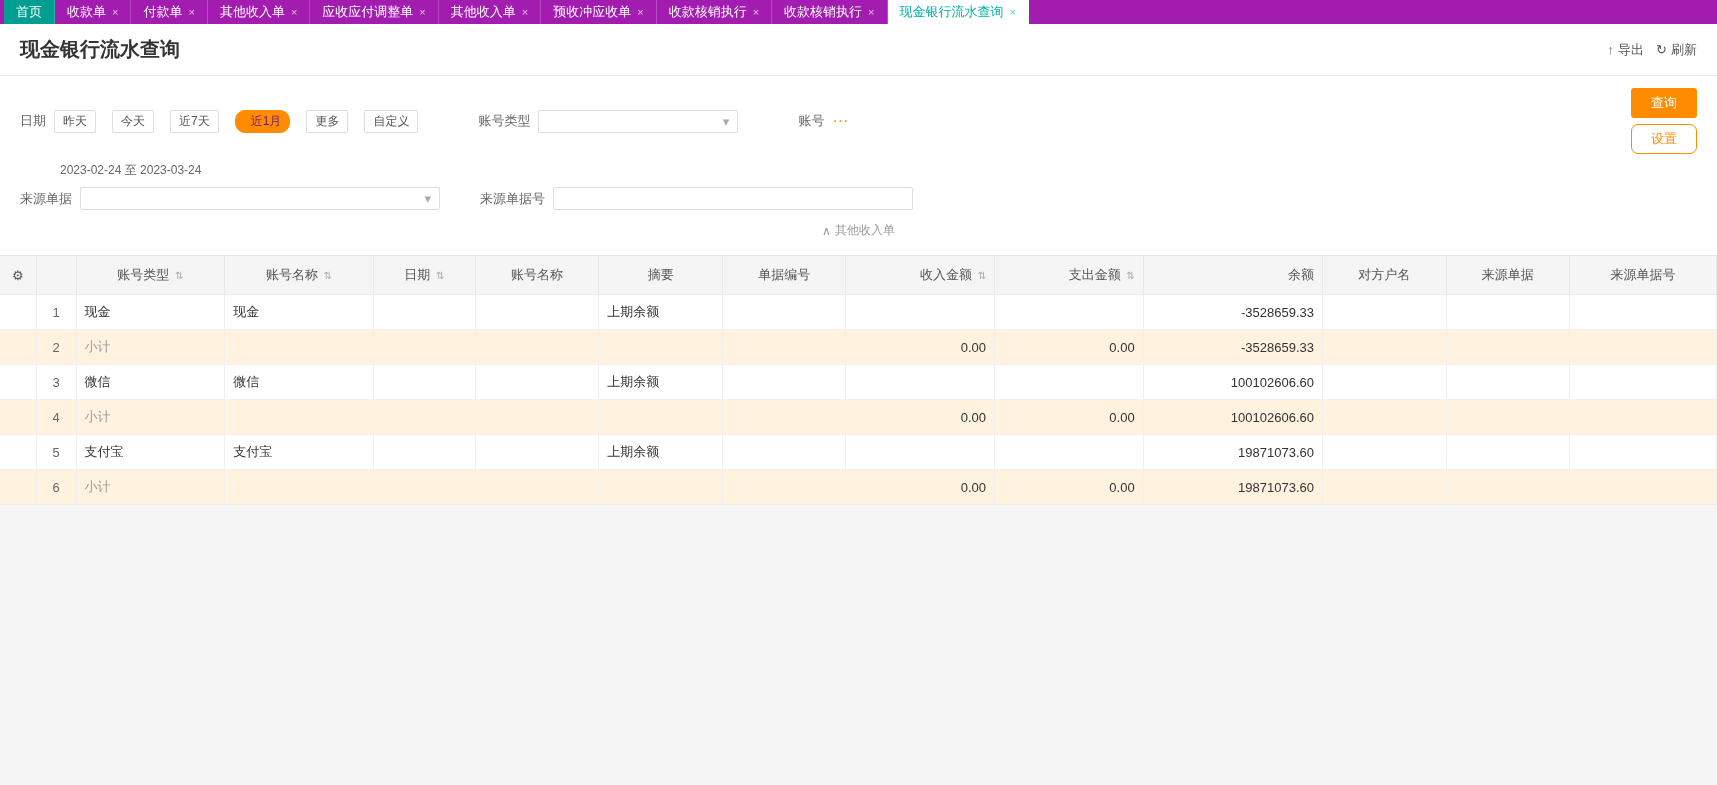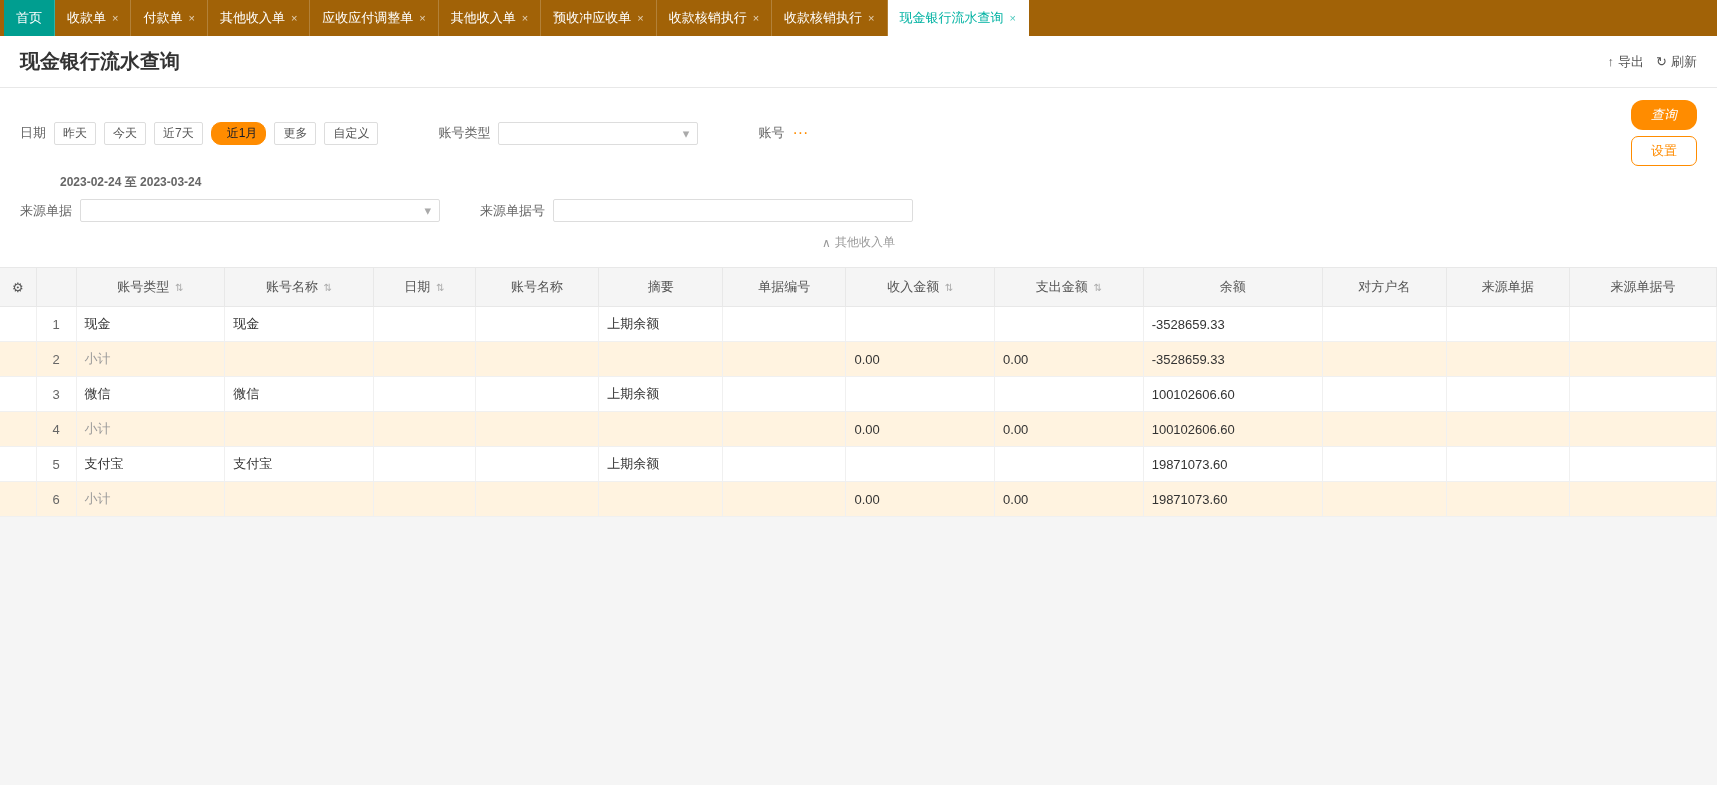--- a/index.html
+++ b/index.html
@@ -1,23 +1,23 @@
 <!DOCTYPE html>
 <html><head>
   <meta charset="utf-8">
   <style>
     * { margin: 0; padding: 0; box-sizing: border-box; }
     body { font-family: 'Microsoft YaHei', Arial, sans-serif; font-size: 13px; background: #f5f5f5; color: #333; }
 
     
     .top-nav {
-      background: #a16207;
-      display: flex;
-      align-items: center;
-      height: 36px;
+      background: #a21caf;
+      display: flex;
+      align-items: center;
+      height: 24px;
       padding: 1px 4px;
       overflow: hidden;
     }
     .nav-tab {
       display: flex;
       align-items: center;
       padding: 0 12px;
       height: 36px;
       color: #fff;
       font-size: 13px;
@@ -87,35 +87,35 @@
       gap: 8px;
     }
     .filter-label {
       color: #666;
       font-size: 13px;
       white-space: nowrap;
     }
     .date-options {
       display: flex;
       align-items: center;
-      gap: 8px;
+      gap: 16px;
     }
     .date-btn {
       padding: 2px 8px;
       border: 1px solid #ddd;
       border-radius: 2px;
       cursor: pointer;
       font-size: 12px;
       background: #fff;
       color: #555;
     }
     .date-btn.active {
       background: #ff8c00;
       border-color: #ff8c00;
-      color: #0f172a;
+      color: #701a75;
       border-radius: 10px;
       padding-left: 15px;
     }
     .date-range {
       font-size: 12px;
       color: #666;
       margin-left: 4px;
     }
     .filter-select {
       display: flex;
@@ -133,25 +133,24 @@
       border-radius: 2px;
       padding: 3px 8px;
       min-width: 200px;
       font-size: 13px;
       outline: none;
     }
     .query-btn {
       background: #ff8c00;
       color: #fff;
       border: none;
-      border-radius: 12px;
+      border-radius: 3px;
       padding: 6px 20px;
       cursor: pointer;
       font-size: 13px;
-      font-style: italic;
     }
     .settings-btn {
       background: #fff;
       color: #ff8c00;
       border: 1px solid #ff8c00;
       border-radius: 7px;
       padding: 5px 16px;
       cursor: pointer;
       font-size: 13px;
     }
@@ -226,20 +225,21 @@
     .num-col {
       color: #666;
       text-align: center;
       width: 40px;
     }
     .gear-col {
       width: 36px;
       text-align: center;
     }
     .amount-col {
+      text-align: right;
     }
   </style>
 </head>
 <body>
 
 <div class="top-nav">
   <div class="nav-tab home">
     <span>首页</span>
   </div>
   <div class="nav-tab">
@@ -321,21 +321,21 @@
       <span class="filter-label">账号</span>
       <span class="dots-btn">···</span>
     </div>
 
     <div class="btn-group-right">
       <button class="query-btn">查询</button>
       <button class="settings-btn">设置</button>
     </div>
   </div>
 
-  <div style="margin-left:36px; margin-bottom:8px;font-weight:bold;">
+  <div style="margin-left:36px; margin-bottom:8px;">
     <span class="date-range">2023-02-24 至 2023-03-24</span>
   </div>
 
   <div class="filter-row">
     <div class="filter-group">
       <span class="filter-label">来源单据</span>
       <div class="filter-select" style="min-width:360px;">
         <span></span>
         <span style="color:#aaa;">▾</span>
       </div>

